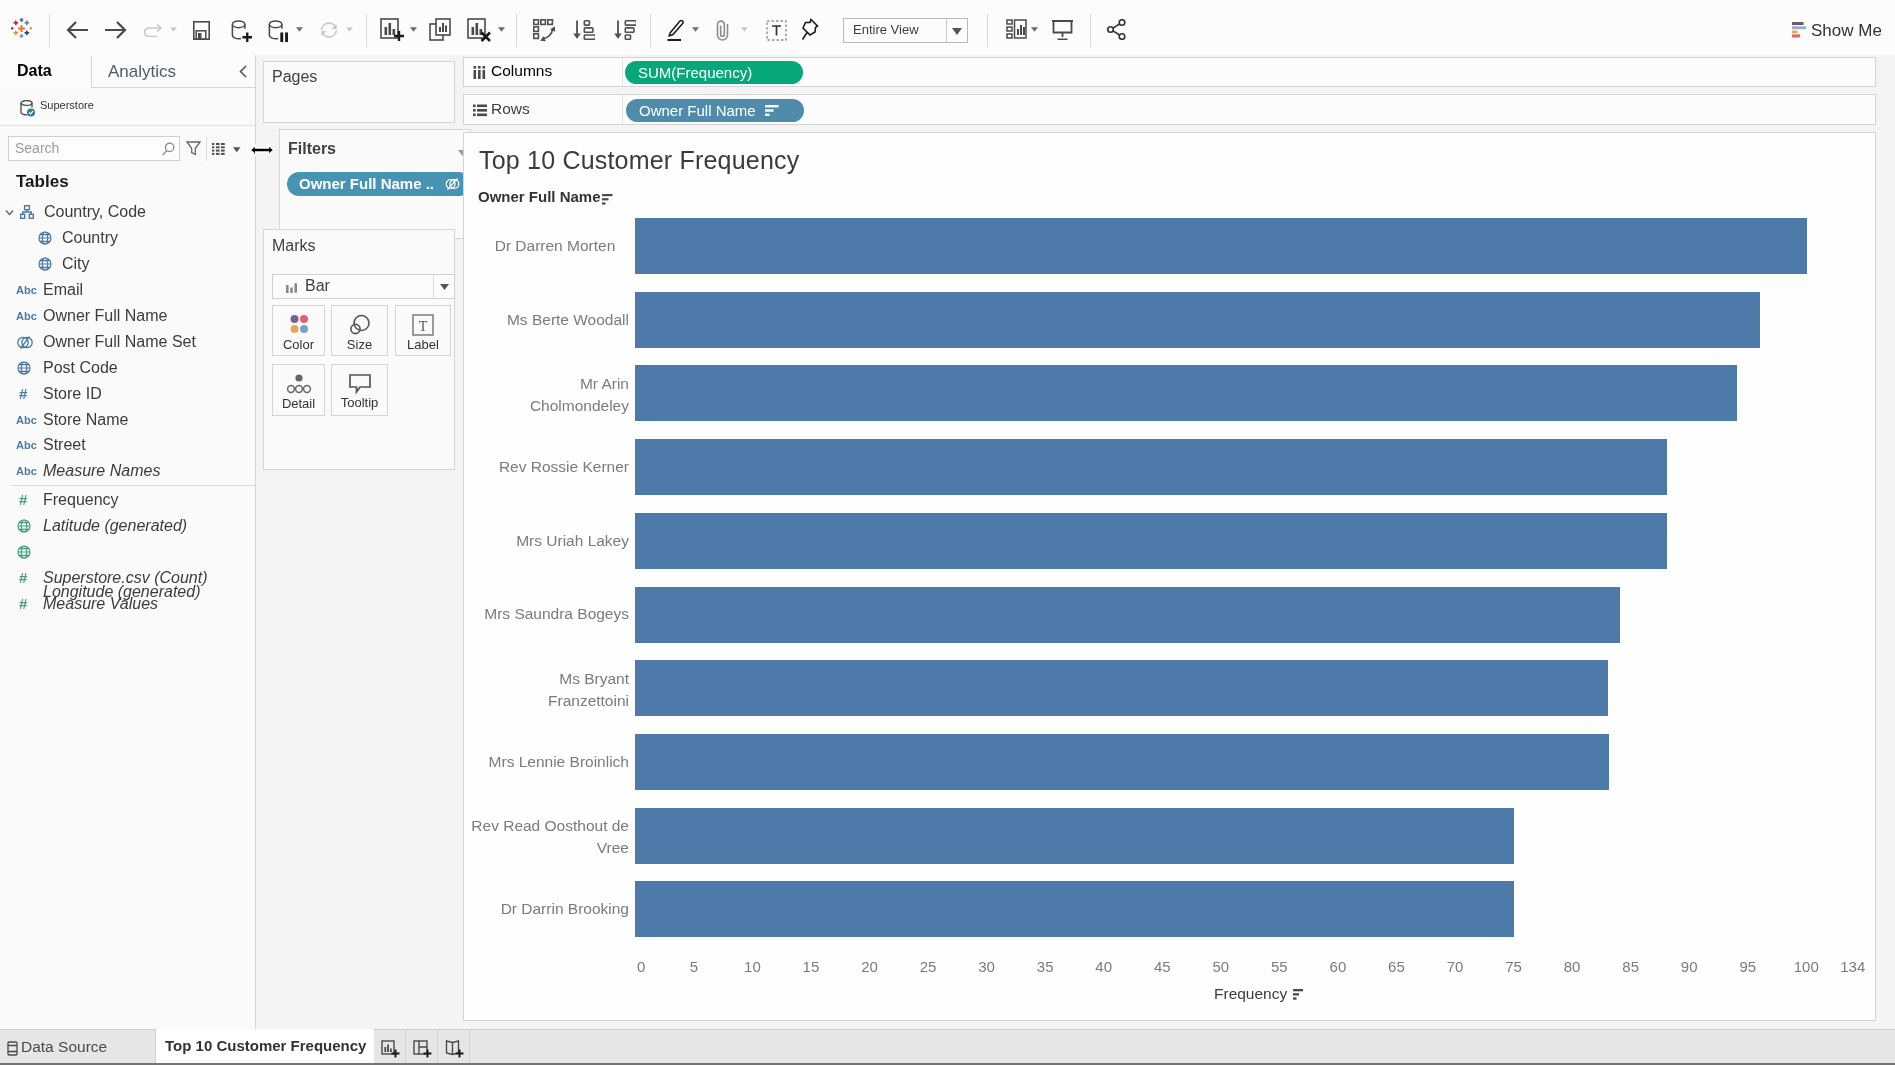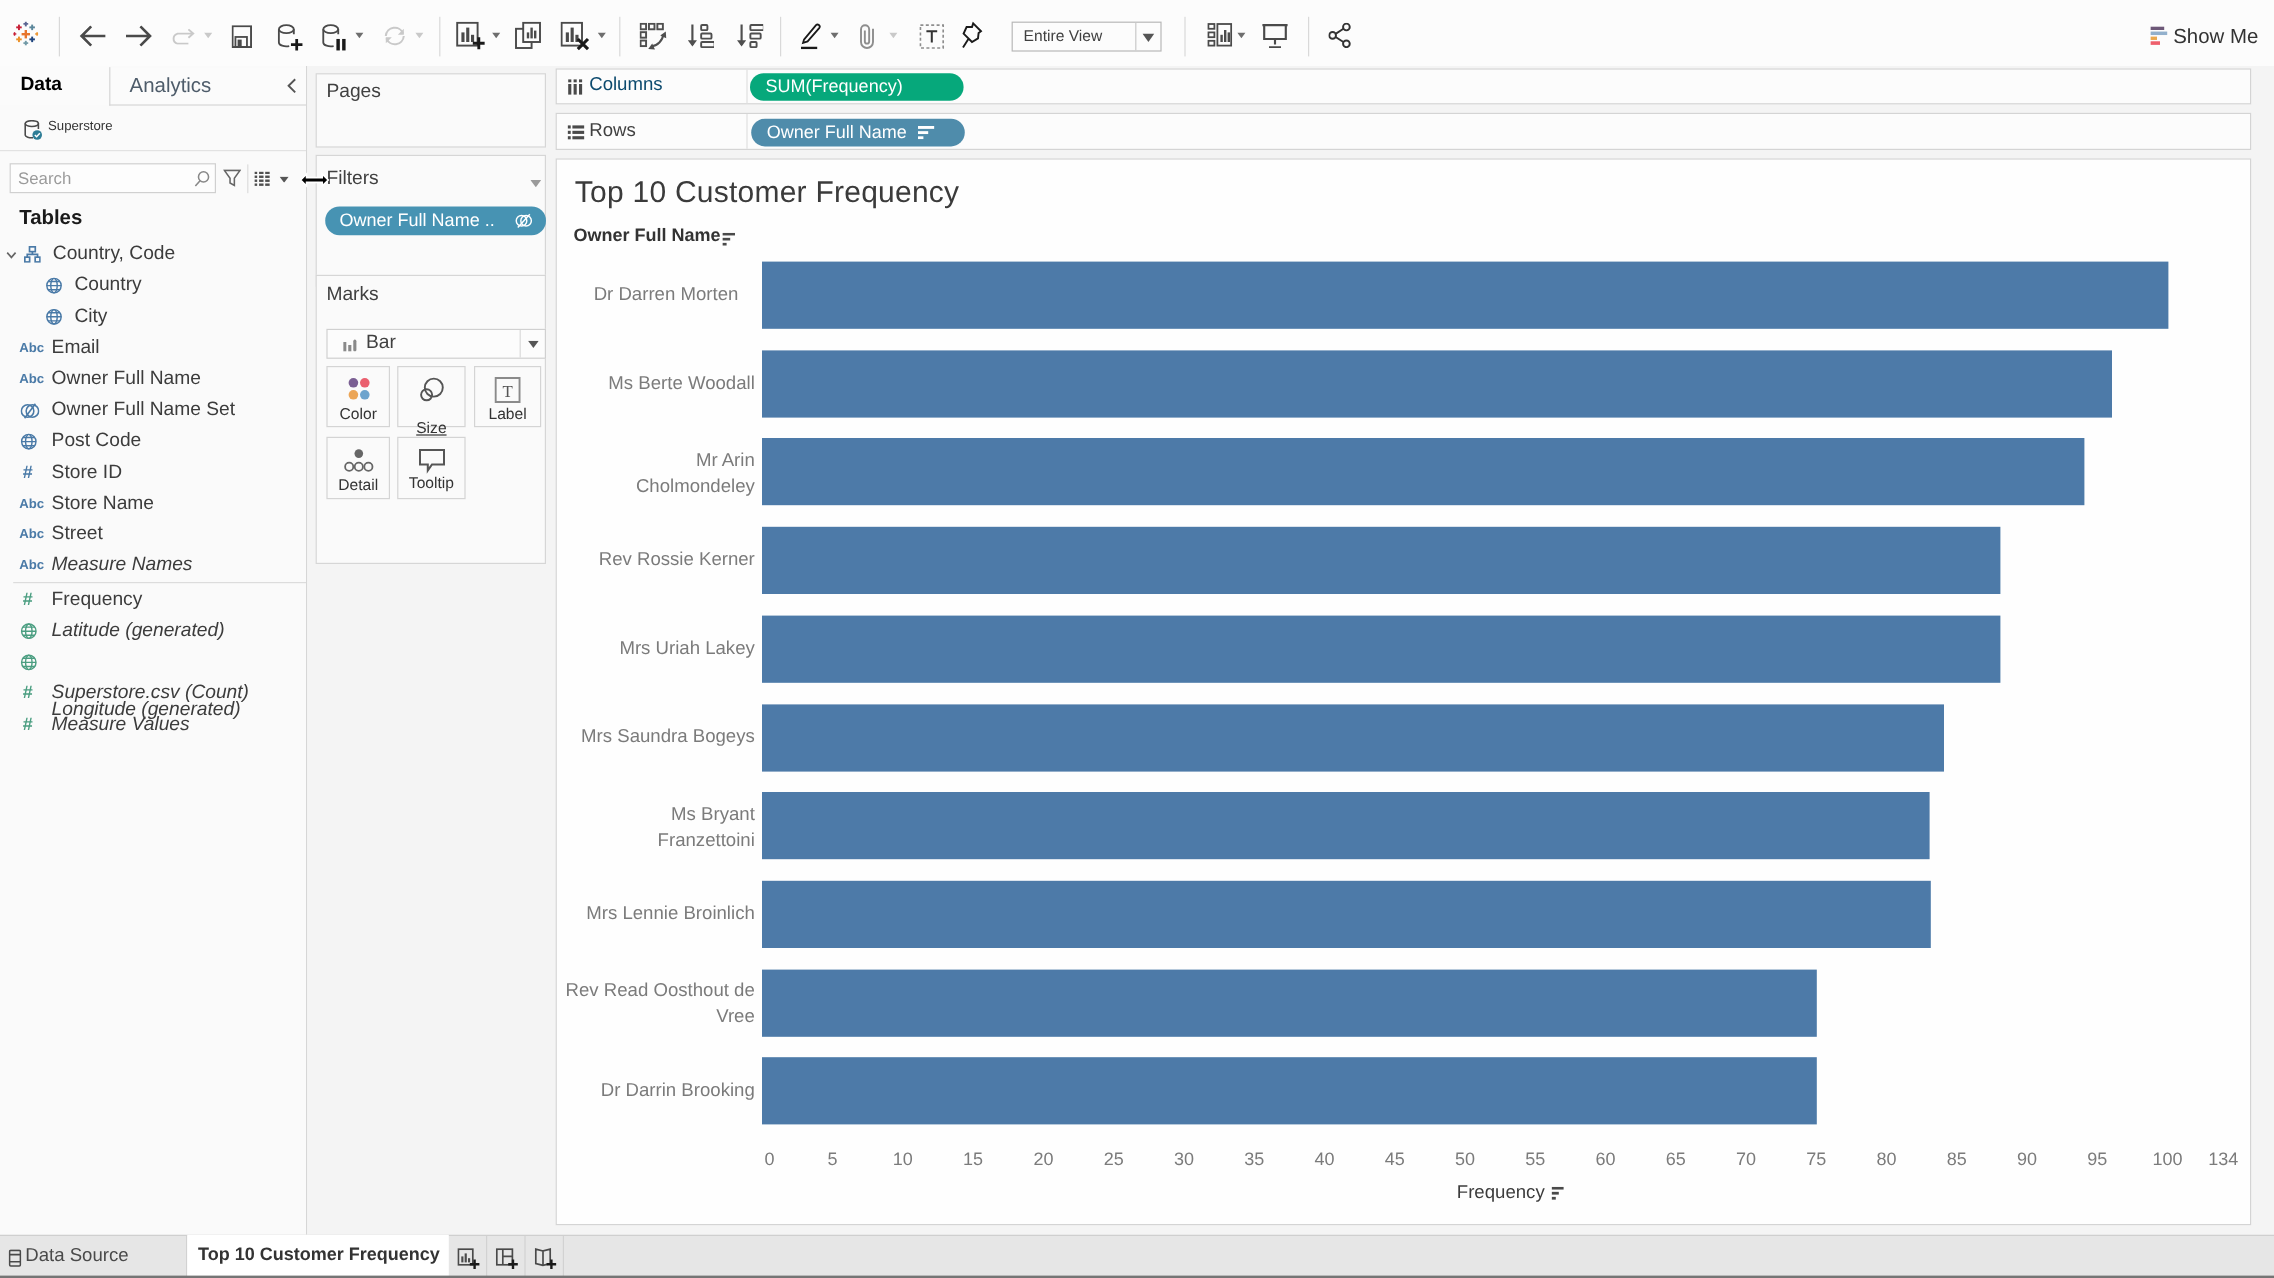--- a/index.html
+++ b/index.html
@@ -397,21 +397,21 @@
     <div class="fieldrow" style="top:536px">
       <div class="abs" style="left:19px;top:3px;font-size:15px;font-weight:bold;color:#4b9e81;">#</div>
       <div class="ftext" style="font-style:italic;">Measure Values</div>
     </div>
   </div>
 </div>
 <div id="midpanel">
   <div class="card" style="left:7px;top:6px;width:192px;height:62px;">
     <div class="abs" style="left:8px;top:6px;font-size:16px;color:#404040;">Pages</div>
   </div>
-  <div class="card" style="left:7px;top:74px;width:192px;height:110px;">
+  <div class="card" style="left:23px;top:74px;width:192px;height:110px;font-weight:bold;">
     <div class="abs" style="left:8px;top:10px;font-size:16px;color:#404040;">Filters</div>
     <svg class="abs" style="left:178px;top:20px" width="9" height="6" viewBox="0 0 9 6">
         <path d="M0 0 L9 0 L4.5 6 Z" fill="#9a9a9a"></path>
       </svg>
     <div class="pill" style="left:7px;top:42px;width:184px;height:24px;background:#4793b3;line-height:24px;text-align:left;padding-left:12px;font-size:15px;">Owner Full Name ..
       <svg class="abs" style="left:158px;top:5px" width="15" height="14" viewBox="0 0 15 14">
           <g stroke="#fff" stroke-width="1.2" fill="none">
             <circle cx="5.6" cy="7" r="4.4"></circle>
             <circle cx="9.4" cy="7" r="4.4"></circle>
             <path d="M12.5 1.5 L2.5 12.5"></path>
@@ -442,21 +442,21 @@
         </svg>
       <div style="margin-top:1px;">Color</div>
     </div>
     <div class="mbtn" style="left:67px;top:75px;width:57px;height:51px;">
       <svg style="margin:7px auto 0" width="24" height="24" viewBox="0 0 24 24">
           <g stroke="#555" stroke-width="1.6" fill="none">
             <circle cx="13.5" cy="10" r="7.5"></circle>
             <circle cx="7.5" cy="16" r="4.6"></circle>
           </g>
         </svg>
-      <div style="margin-top:12px;text-decoration:underline;">Size</div>
+      <div style="margin-top:0px;">Size</div>
     </div>
     <div class="mbtn" style="left:131px;top:75px;width:56px;height:51px;">
       <svg style="margin:8px auto 0" width="22" height="22" viewBox="0 0 22 22">
           <rect x="1" y="1" width="20" height="20" stroke="#8a8a8a" stroke-width="1.7" fill="none"></rect>
           <text x="11" y="16.5" font-size="14" font-family="Liberation Serif, serif" fill="#555" text-anchor="middle">T</text>
         </svg>
       <div style="margin-top:1px;">Label</div>
     </div>
     <div class="mbtn" style="left:8px;top:134px;width:53px;height:52px;">
       <svg style="margin:8px auto 0" width="26" height="22" viewBox="0 0 26 22">
@@ -486,21 +486,21 @@
     <svg class="abs" style="left:9px;top:8px" width="13" height="13" viewBox="0 0 13 13">
         <g fill="#4a4a4a">
           <rect x="0.5" y="0" width="2.6" height="2.6"></rect>
           <rect x="5" y="0" width="2.6" height="2.6"></rect>
           <rect x="9.5" y="0" width="2.6" height="2.6"></rect>
           <rect x="0.5" y="4" width="2.6" height="9"></rect>
           <rect x="5" y="4" width="2.6" height="9"></rect>
           <rect x="9.5" y="4" width="2.6" height="9"></rect>
         </g>
       </svg>
-    <div class="abs" style="left:27px;top:4px;font-size:15.5px;color:#0c4a6e;">Columns</div>
+    <div class="abs" style="left:27px;top:4px;font-size:15.5px;color:#000000;">Columns</div>
     <div class="abs" style="left:158px;top:0;width:1px;height:28px;background:#e0e0e0;"></div>
     <div class="pill" style="left:161px;top:3px;width:178px;height:23px;background:#06a87b;line-height:23px;text-align:left;padding-left:13px;font-size:15px;">SUM(Frequency)</div>
   </div>
   <div class="shelf" style="left:463px;top:94px;width:1413px;height:31px;">
     <svg class="abs" style="left:9px;top:9px" width="14" height="13" viewBox="0 0 14 13">
         <g fill="#4a4a4a">
           <rect x="0" y="0.5" width="2.6" height="2.6"></rect>
           <rect x="0" y="5" width="2.6" height="2.6"></rect>
           <rect x="0" y="9.5" width="2.6" height="2.6"></rect>
           <rect x="4" y="0.5" width="10" height="2.6"></rect>

